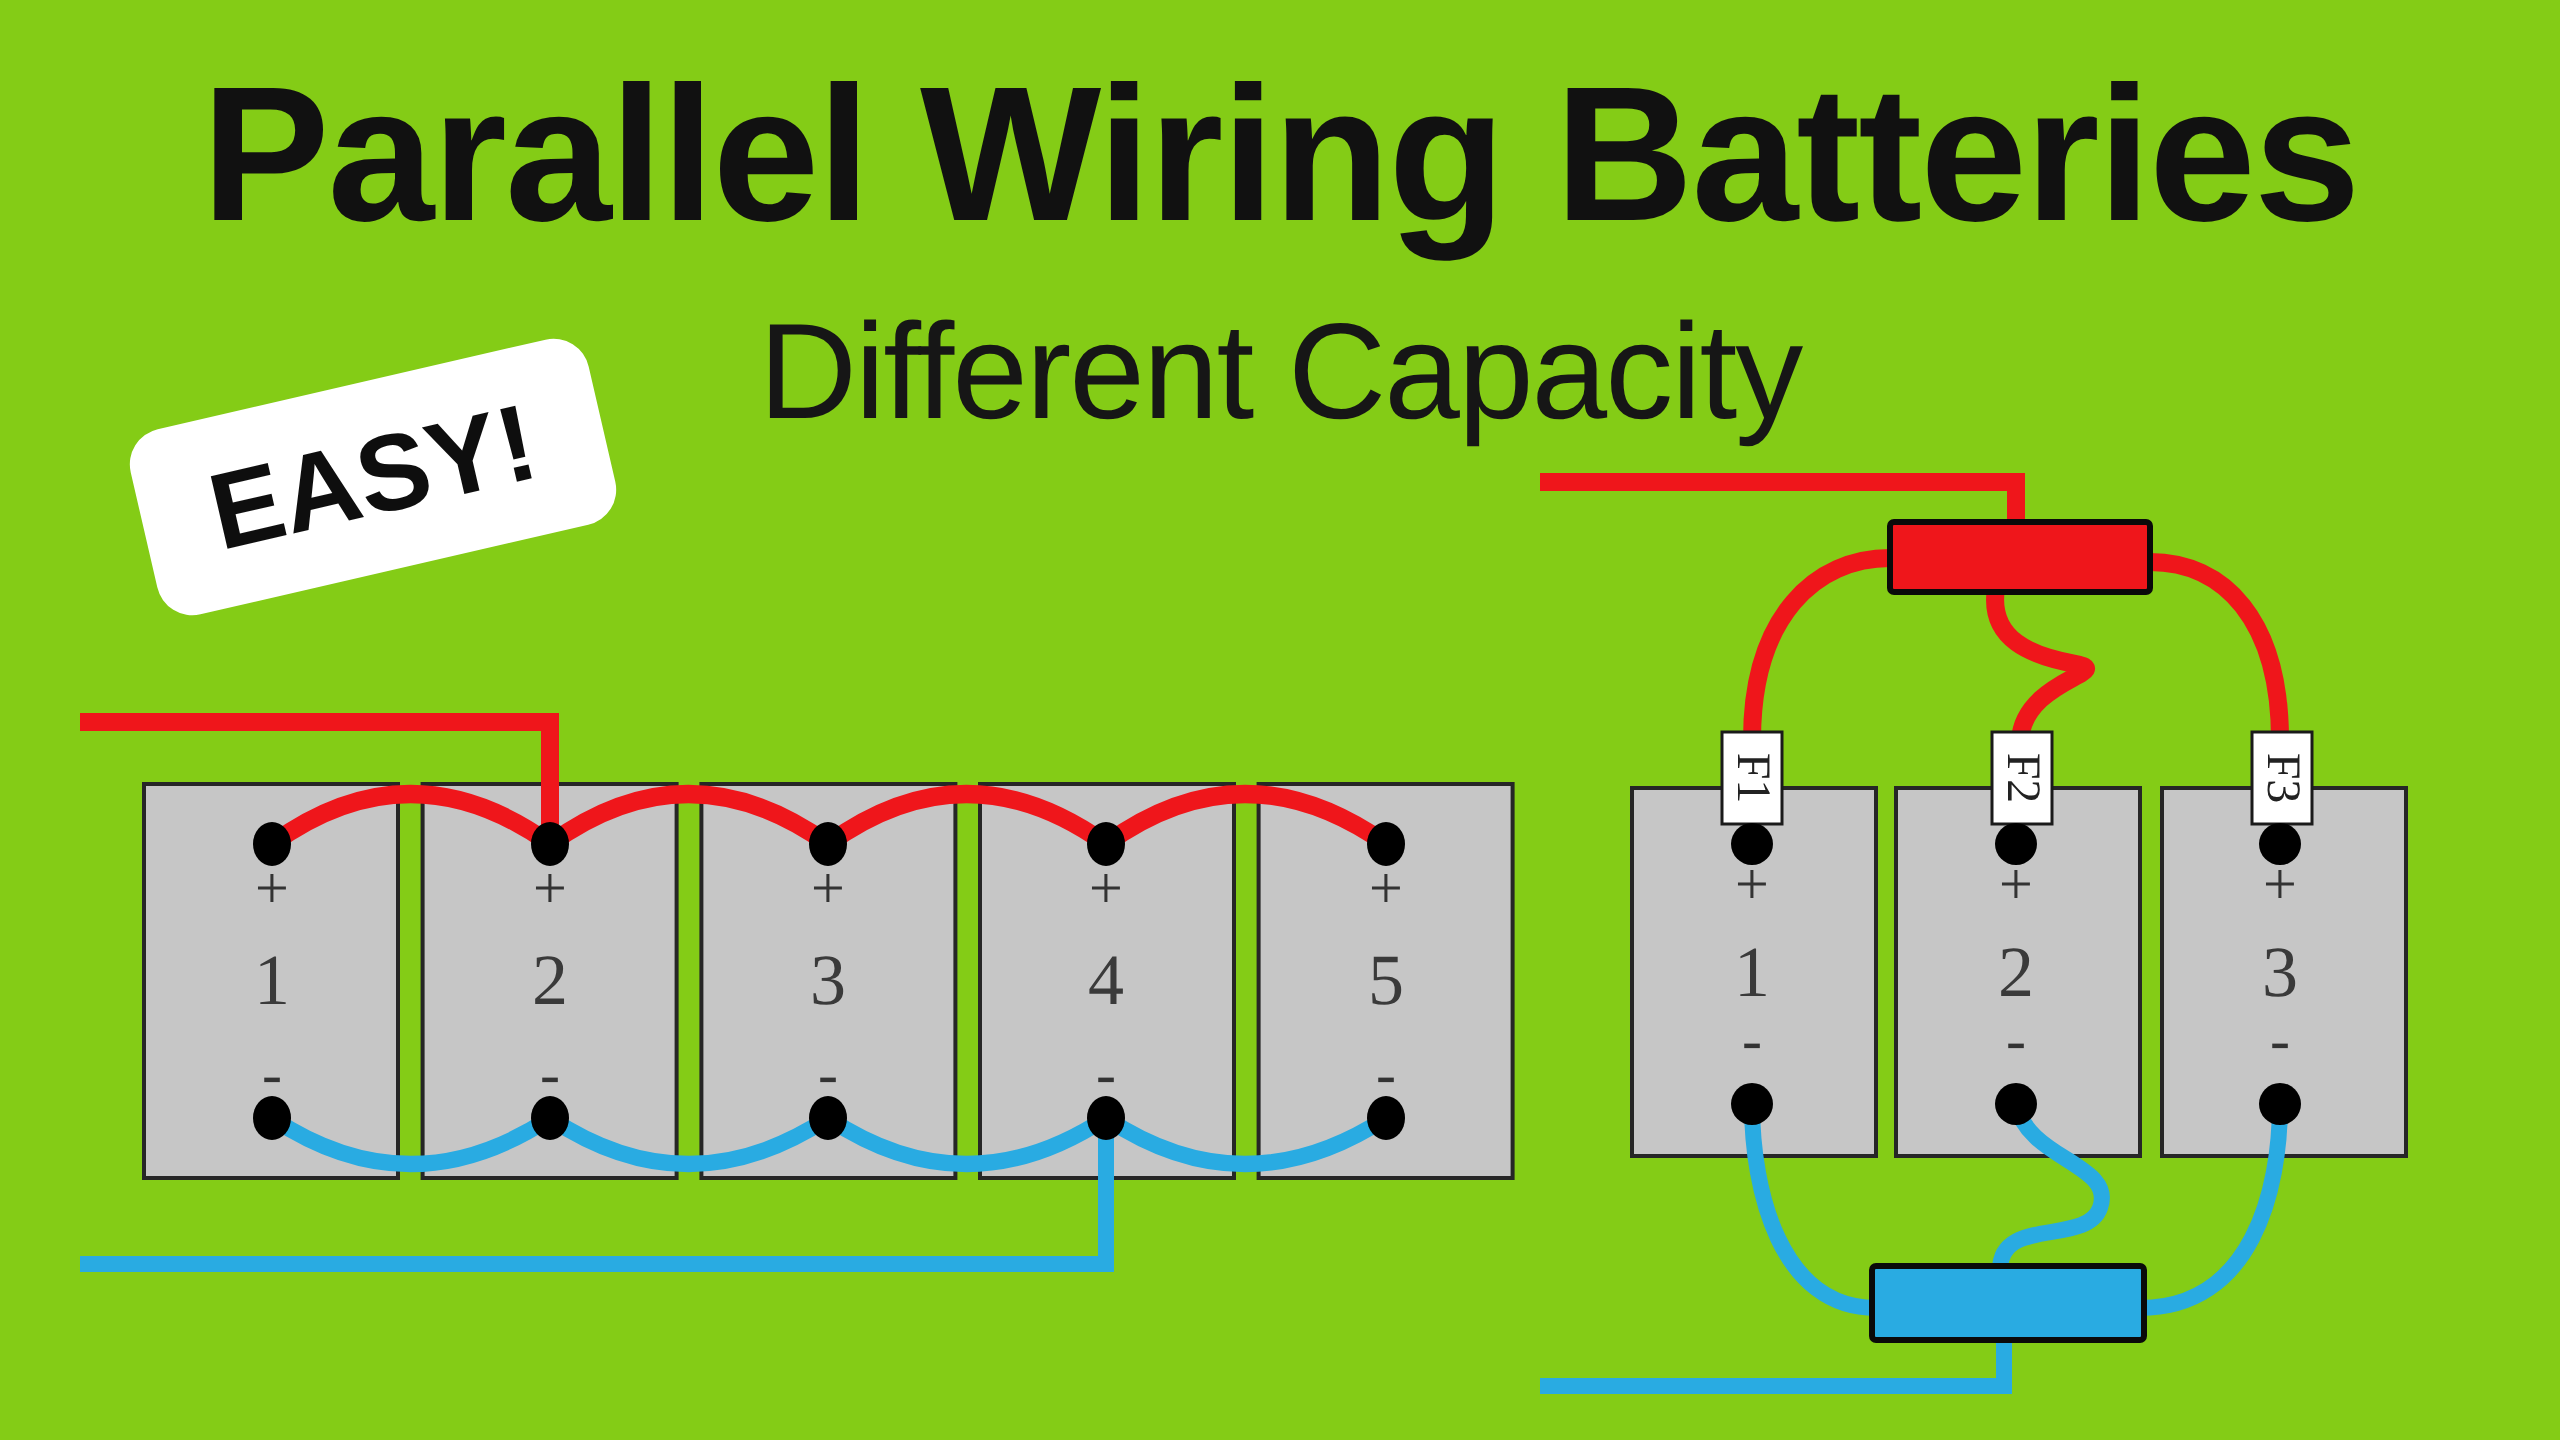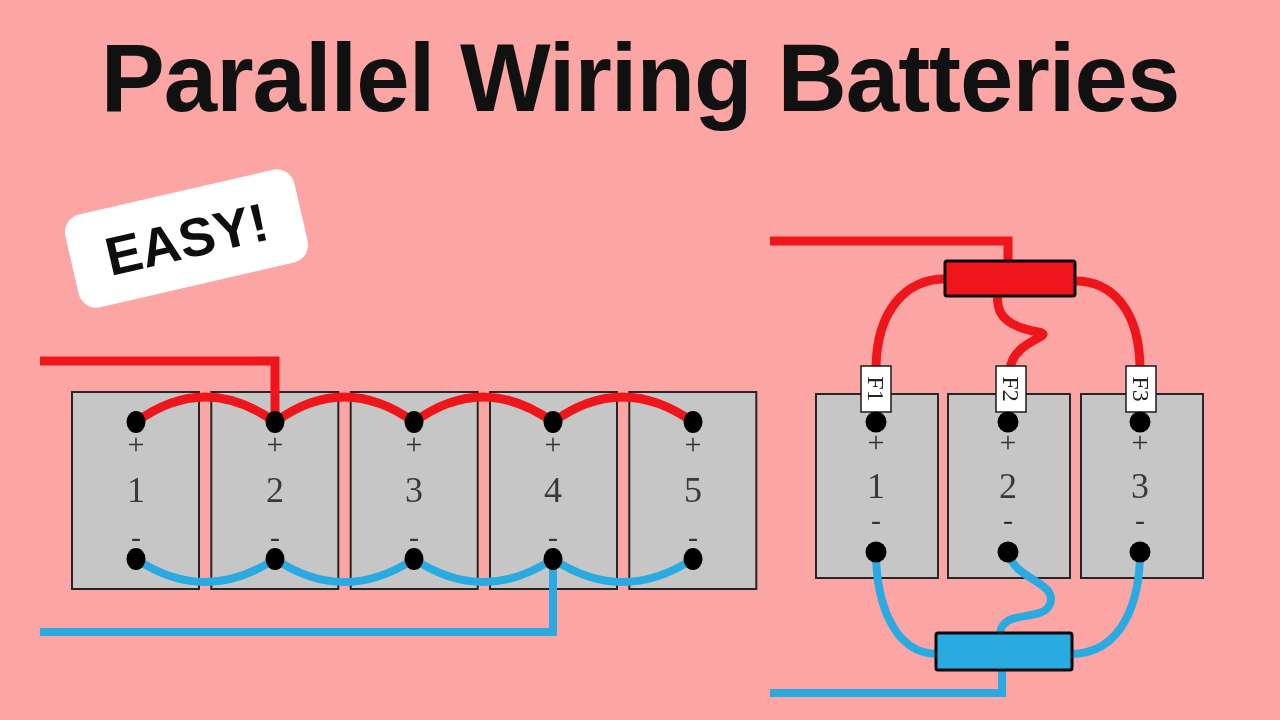--- a/index.html
+++ b/index.html
@@ -1,19 +1,19 @@
 <!DOCTYPE html>
 <html><head>
 <meta charset="utf-8">
 <style>
   html,body{margin:0;padding:0;}
   .stage{
     position:relative;
     width:1280px;height:720px;
-    background:#fca5a5;
+    background:#84cc16;
     overflow:hidden;
     font-family:"Liberation Sans", sans-serif;
   }
   .title{
     position:absolute;
     top:30px;left:0;width:1280px;
     text-align:center;
     font-size:96px;
     font-weight:800;
     letter-spacing:-1px;
@@ -58,20 +58,21 @@
   .busbar-neg{fill:#29ABE2;stroke:#0a0a0a;stroke-width:3;}
   .fuse-tag{fill:#FFFFFF;stroke:#1a1a1a;stroke-width:1.5;}
   .fuse-label{font-family:"Liberation Serif", serif;font-size:24px;fill:#222;text-anchor:middle;}
 </style>
 </head>
 <body>
 
 <div class="stage">
 
   <h1 class="title">Parallel Wiring Batteries</h1>
+  <div class="subtitle">Different Capacity</div>
   <div class="easy-badge">EASY!</div>
 
   <svg id="left-diagram" width="770" height="380" viewBox="0 0 770 380">
 
     <rect class="battery" x="72" y="52" width="127" height="197"></rect>
     <rect class="battery" x="211.3" y="52" width="127" height="197"></rect>
     <rect class="battery" x="350.7" y="52" width="127" height="197"></rect>
     <rect class="battery" x="490" y="52" width="127" height="197"></rect>
     <rect class="battery" x="629.3" y="52" width="127" height="197"></rect>
 

